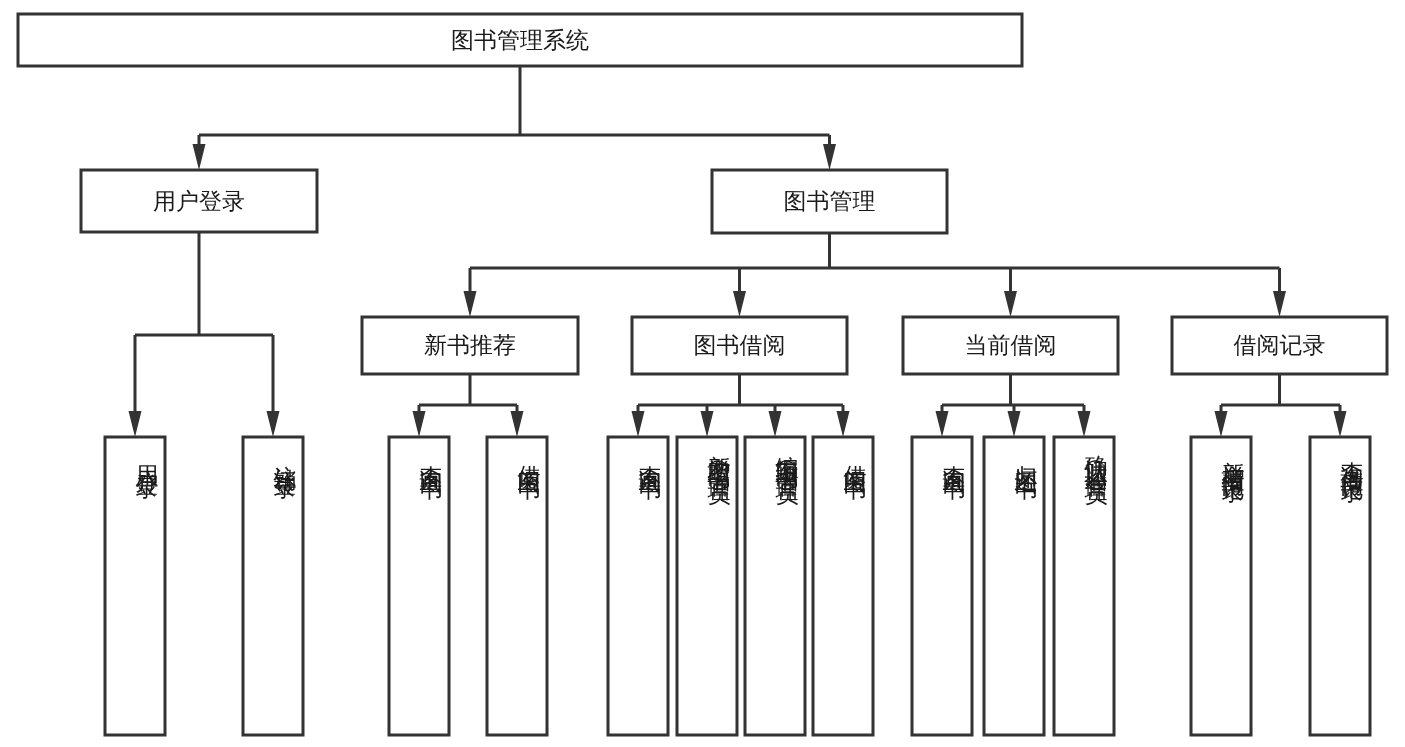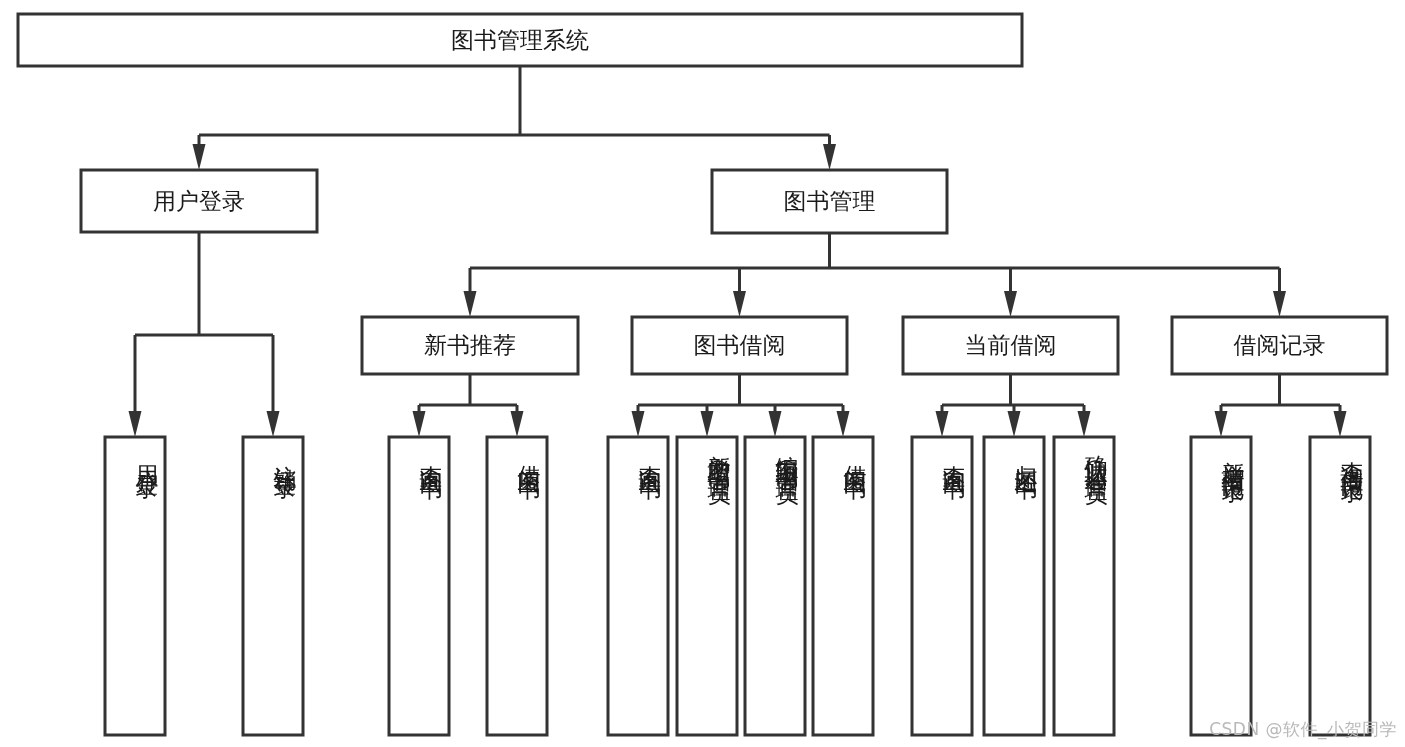--- a/index.html
+++ b/index.html
@@ -206,14 +206,13 @@
         <g>
           <rect x="1191" y="437" width="60" height="298" class="node-box"></rect>
           <text x="1232" y="455" class="node-label-v" dominant-baseline="hanging" text-anchor="start">新增借阅记录</text>
         </g>
         <g>
           <rect x="1310" y="437" width="60" height="298" class="node-box"></rect>
           <text x="1351" y="455" class="node-label-v" dominant-baseline="hanging" text-anchor="start">查询借阅记录</text>
         </g>
       </g>
   </svg>
-  <div class="watermark-text">CSDN @软件_小贺同学</div>
 </div>
 
 </body></html>

